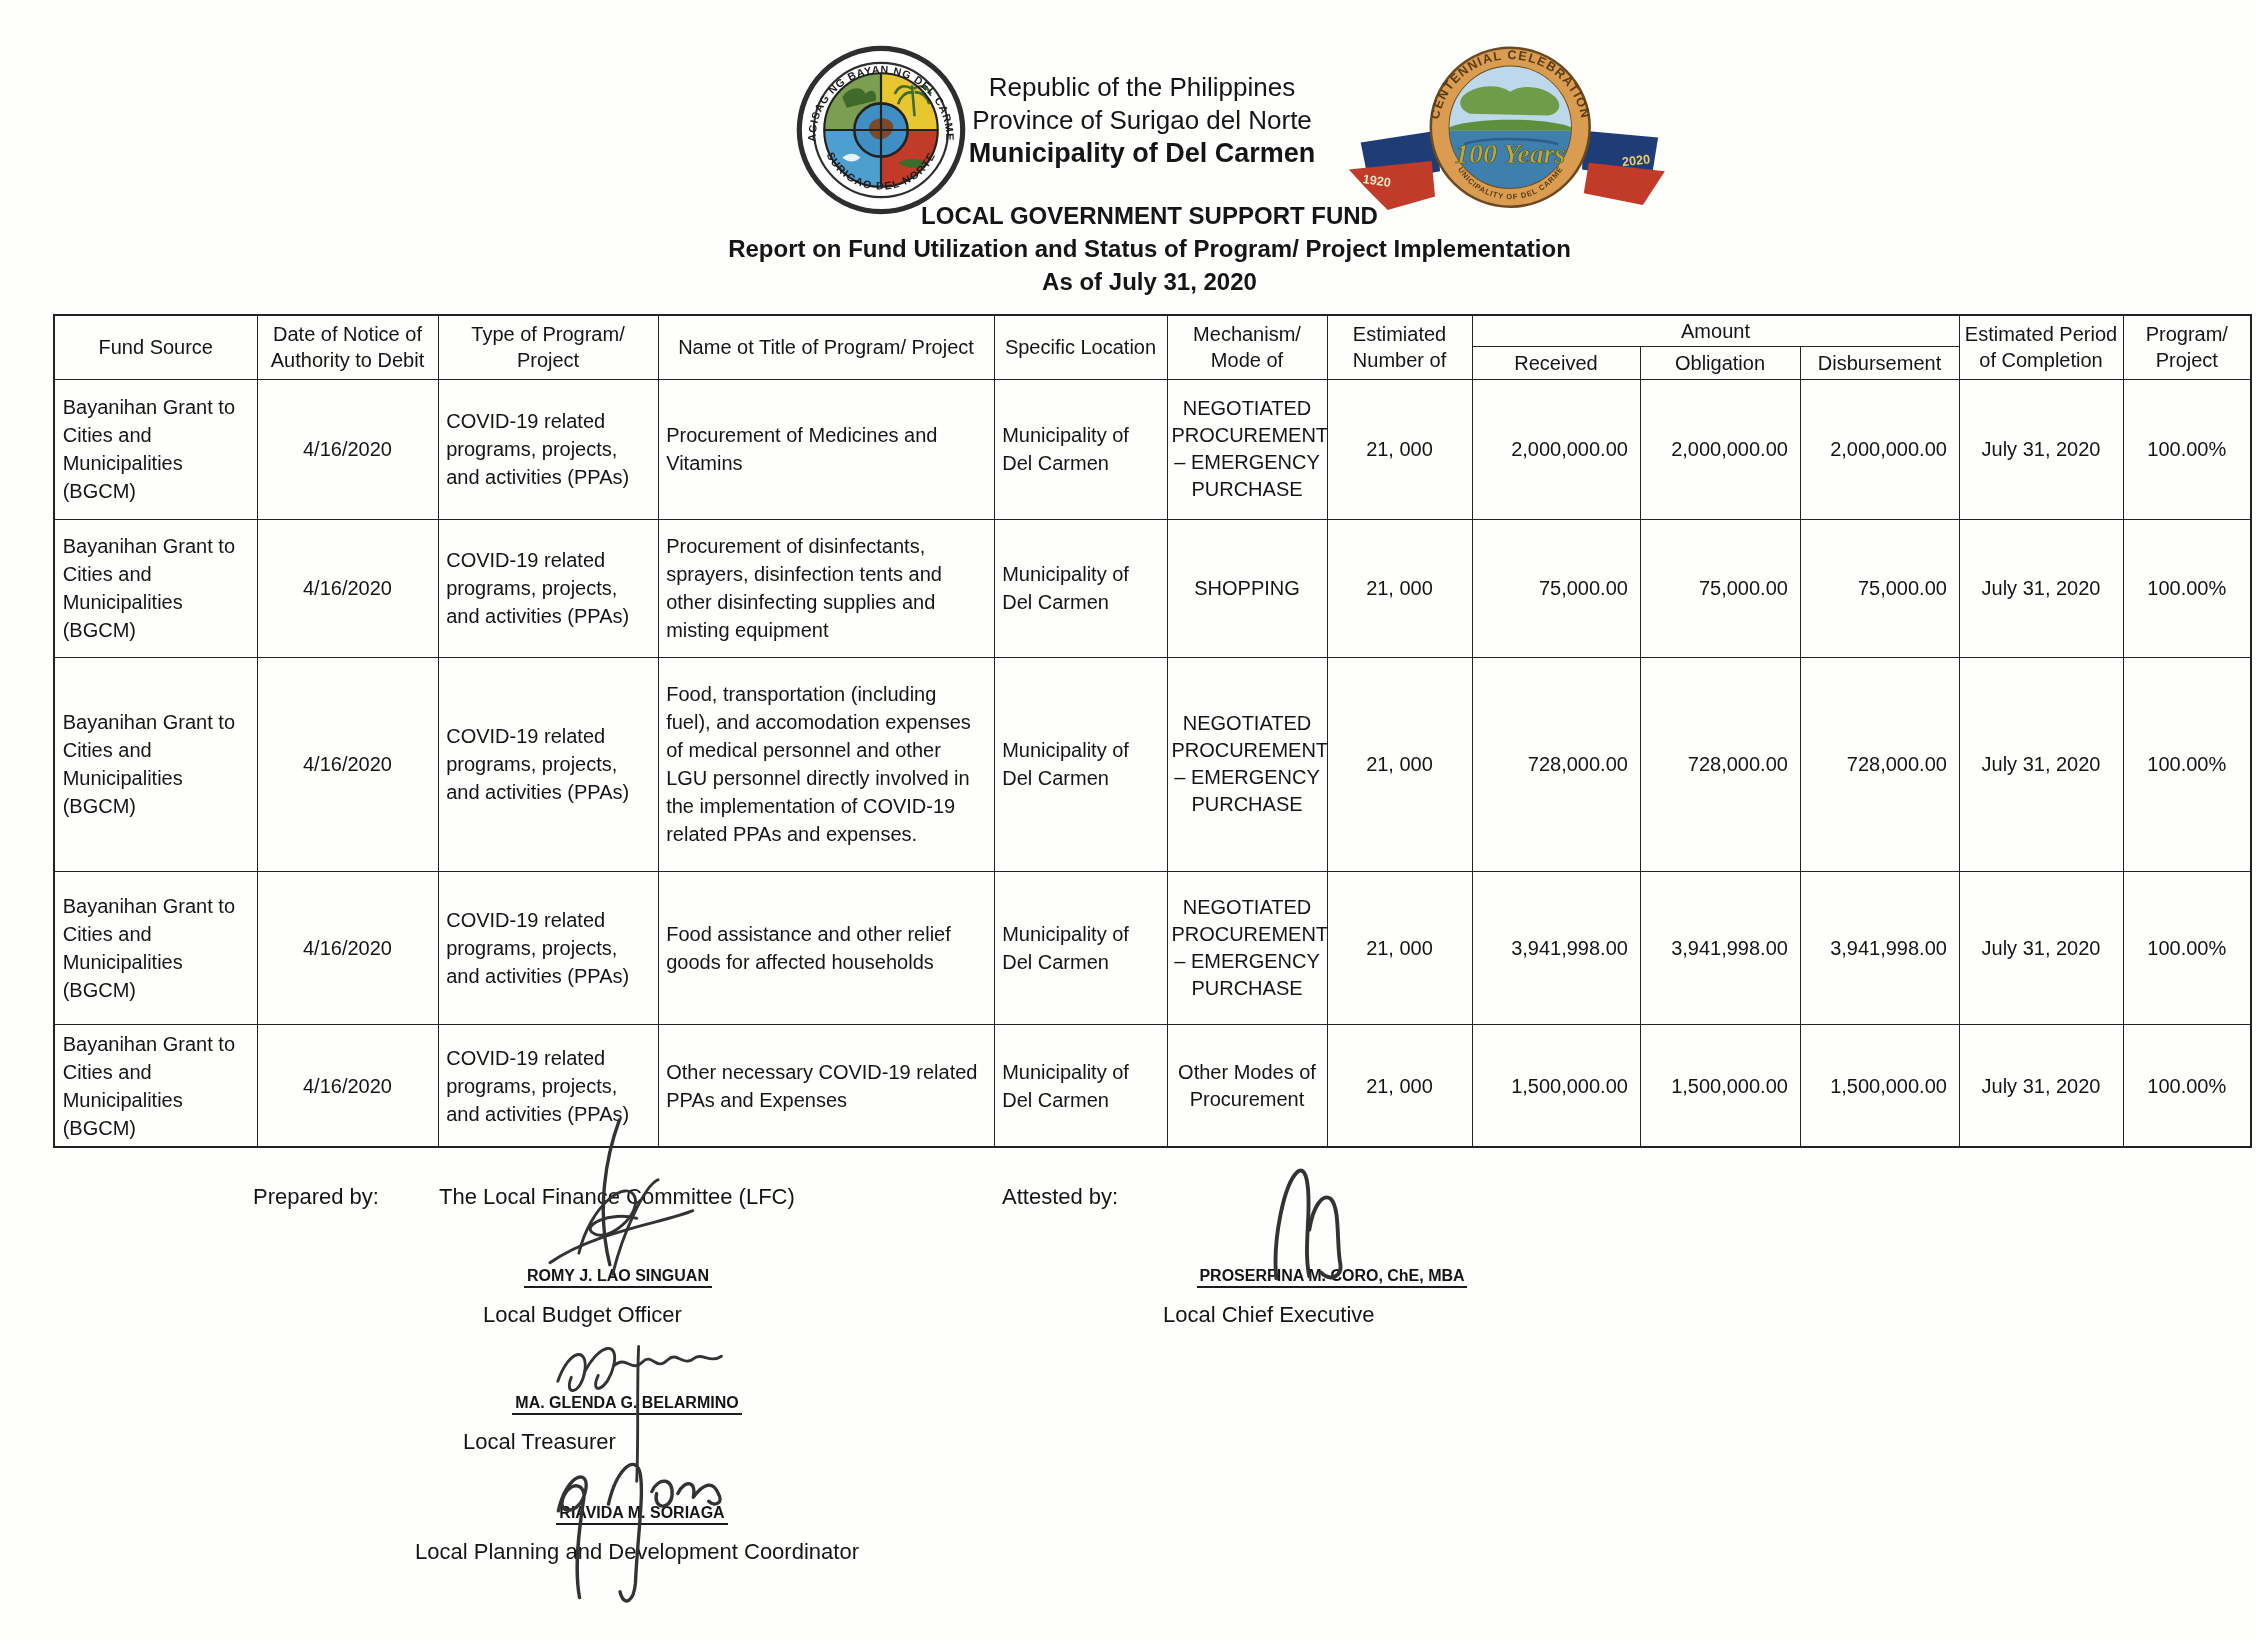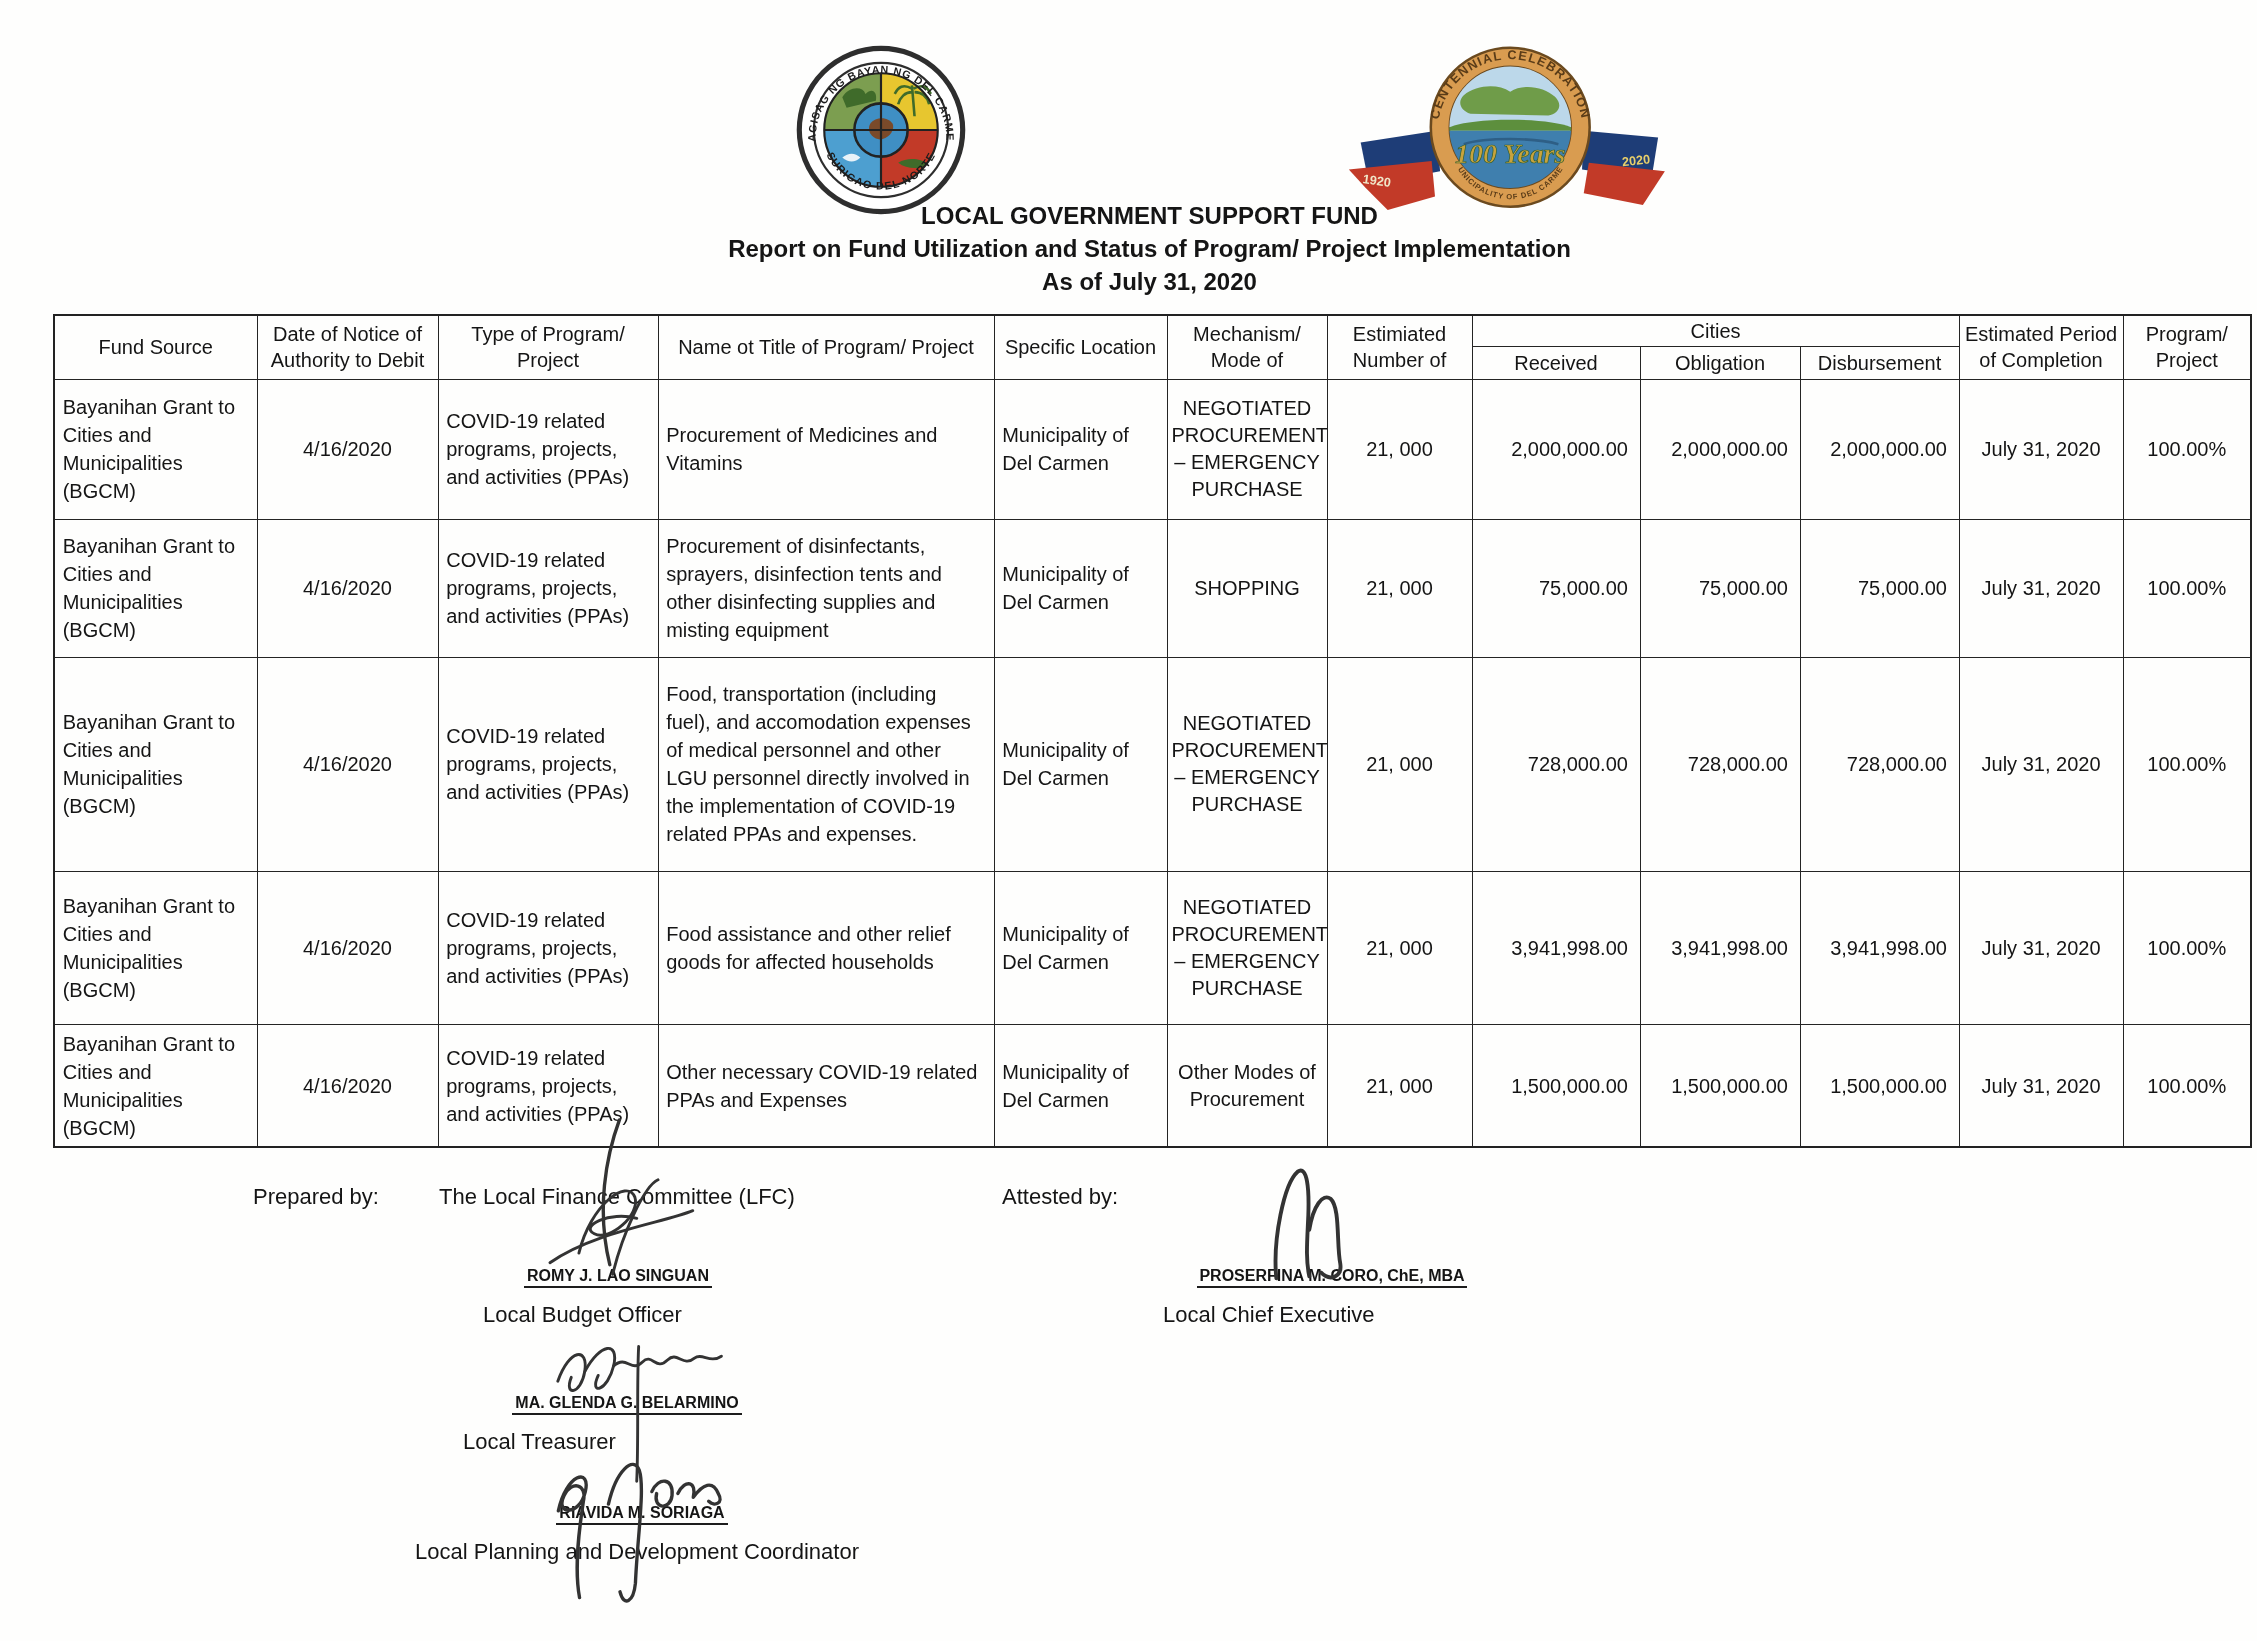--- a/index.html
+++ b/index.html
@@ -68,20 +68,25 @@
     <path id="sealArcTop" d="M 24,110 A 76,76 0 1 1 176,110" fill="none"></path>
     <path id="sealArcBot" d="M 32,116 A 70,70 0 0 0 168,116" fill="none"></path>
     <text font-size="12.5" font-weight="bold" fill="#1c1c1c" letter-spacing="1">
       <textPath href="#sealArcTop" startOffset="50%" text-anchor="middle">SAGISAG NG BAYAN NG DEL CARMEN</textPath>
     </text>
     <text font-size="12.5" font-weight="bold" fill="#1c1c1c" letter-spacing="1.5">
       <textPath href="#sealArcBot" startOffset="50%" text-anchor="middle">SURIGAO DEL NORTE</textPath>
     </text>
   </svg>
 
+  <div class="hdr-text">
+    <div>Republic of the Philippines</div>
+    <div>Province of Surigao del Norte</div>
+    <div class="muni">Municipality of Del Carmen</div>
+  </div>
 
   <svg class="logo-right" viewBox="0 0 400 210">
     <polygon points="28,118 118,104 122,152 38,168" fill="#1e3d77"></polygon>
     <polygon points="14,150 112,140 116,182 60,198 34,172" fill="#c23a28"></polygon>
     <polygon points="292,104 380,112 372,162 290,150" fill="#1e3d77"></polygon>
     <polygon points="298,142 388,152 362,192 292,178" fill="#c23a28"></polygon>
     <text x="30" y="166" font-size="15" font-weight="bold" fill="#f0e6c8" transform="rotate(8 30 166)">1920</text>
     <text x="338" y="146" font-size="15" font-weight="bold" fill="#e8cf6a" transform="rotate(-6 338 146)">2020</text>
     <circle cx="205" cy="100" r="94" fill="#d99c50" stroke="#6b4a1f" stroke-width="3"></circle>
     <circle cx="205" cy="100" r="72" fill="#b9d5e8" stroke="#6b4a1f" stroke-width="2"></circle>
@@ -124,21 +129,21 @@
     </colgroup>
     <thead>
       <tr>
         <th rowspan="2">Fund Source</th>
         <th rowspan="2">Date of Notice of Authority to Debit</th>
         <th rowspan="2">Type of Program/ Project</th>
         <th rowspan="2">Name ot Title of Program/ Project</th>
         <th rowspan="2">Specific Location</th>
         <th rowspan="2">Mechanism/ Mode of</th>
         <th rowspan="2">Estimiated Number of</th>
-        <th colspan="3">Cities</th>
+        <th colspan="3">Amount</th>
         <th rowspan="2">Estimated Period of Completion</th>
         <th rowspan="2">Program/ Project</th>
       </tr>
       <tr>
         <th>Received</th>
         <th>Obligation</th>
         <th>Disbursement</th>
       </tr>
     </thead>
     <tbody>

